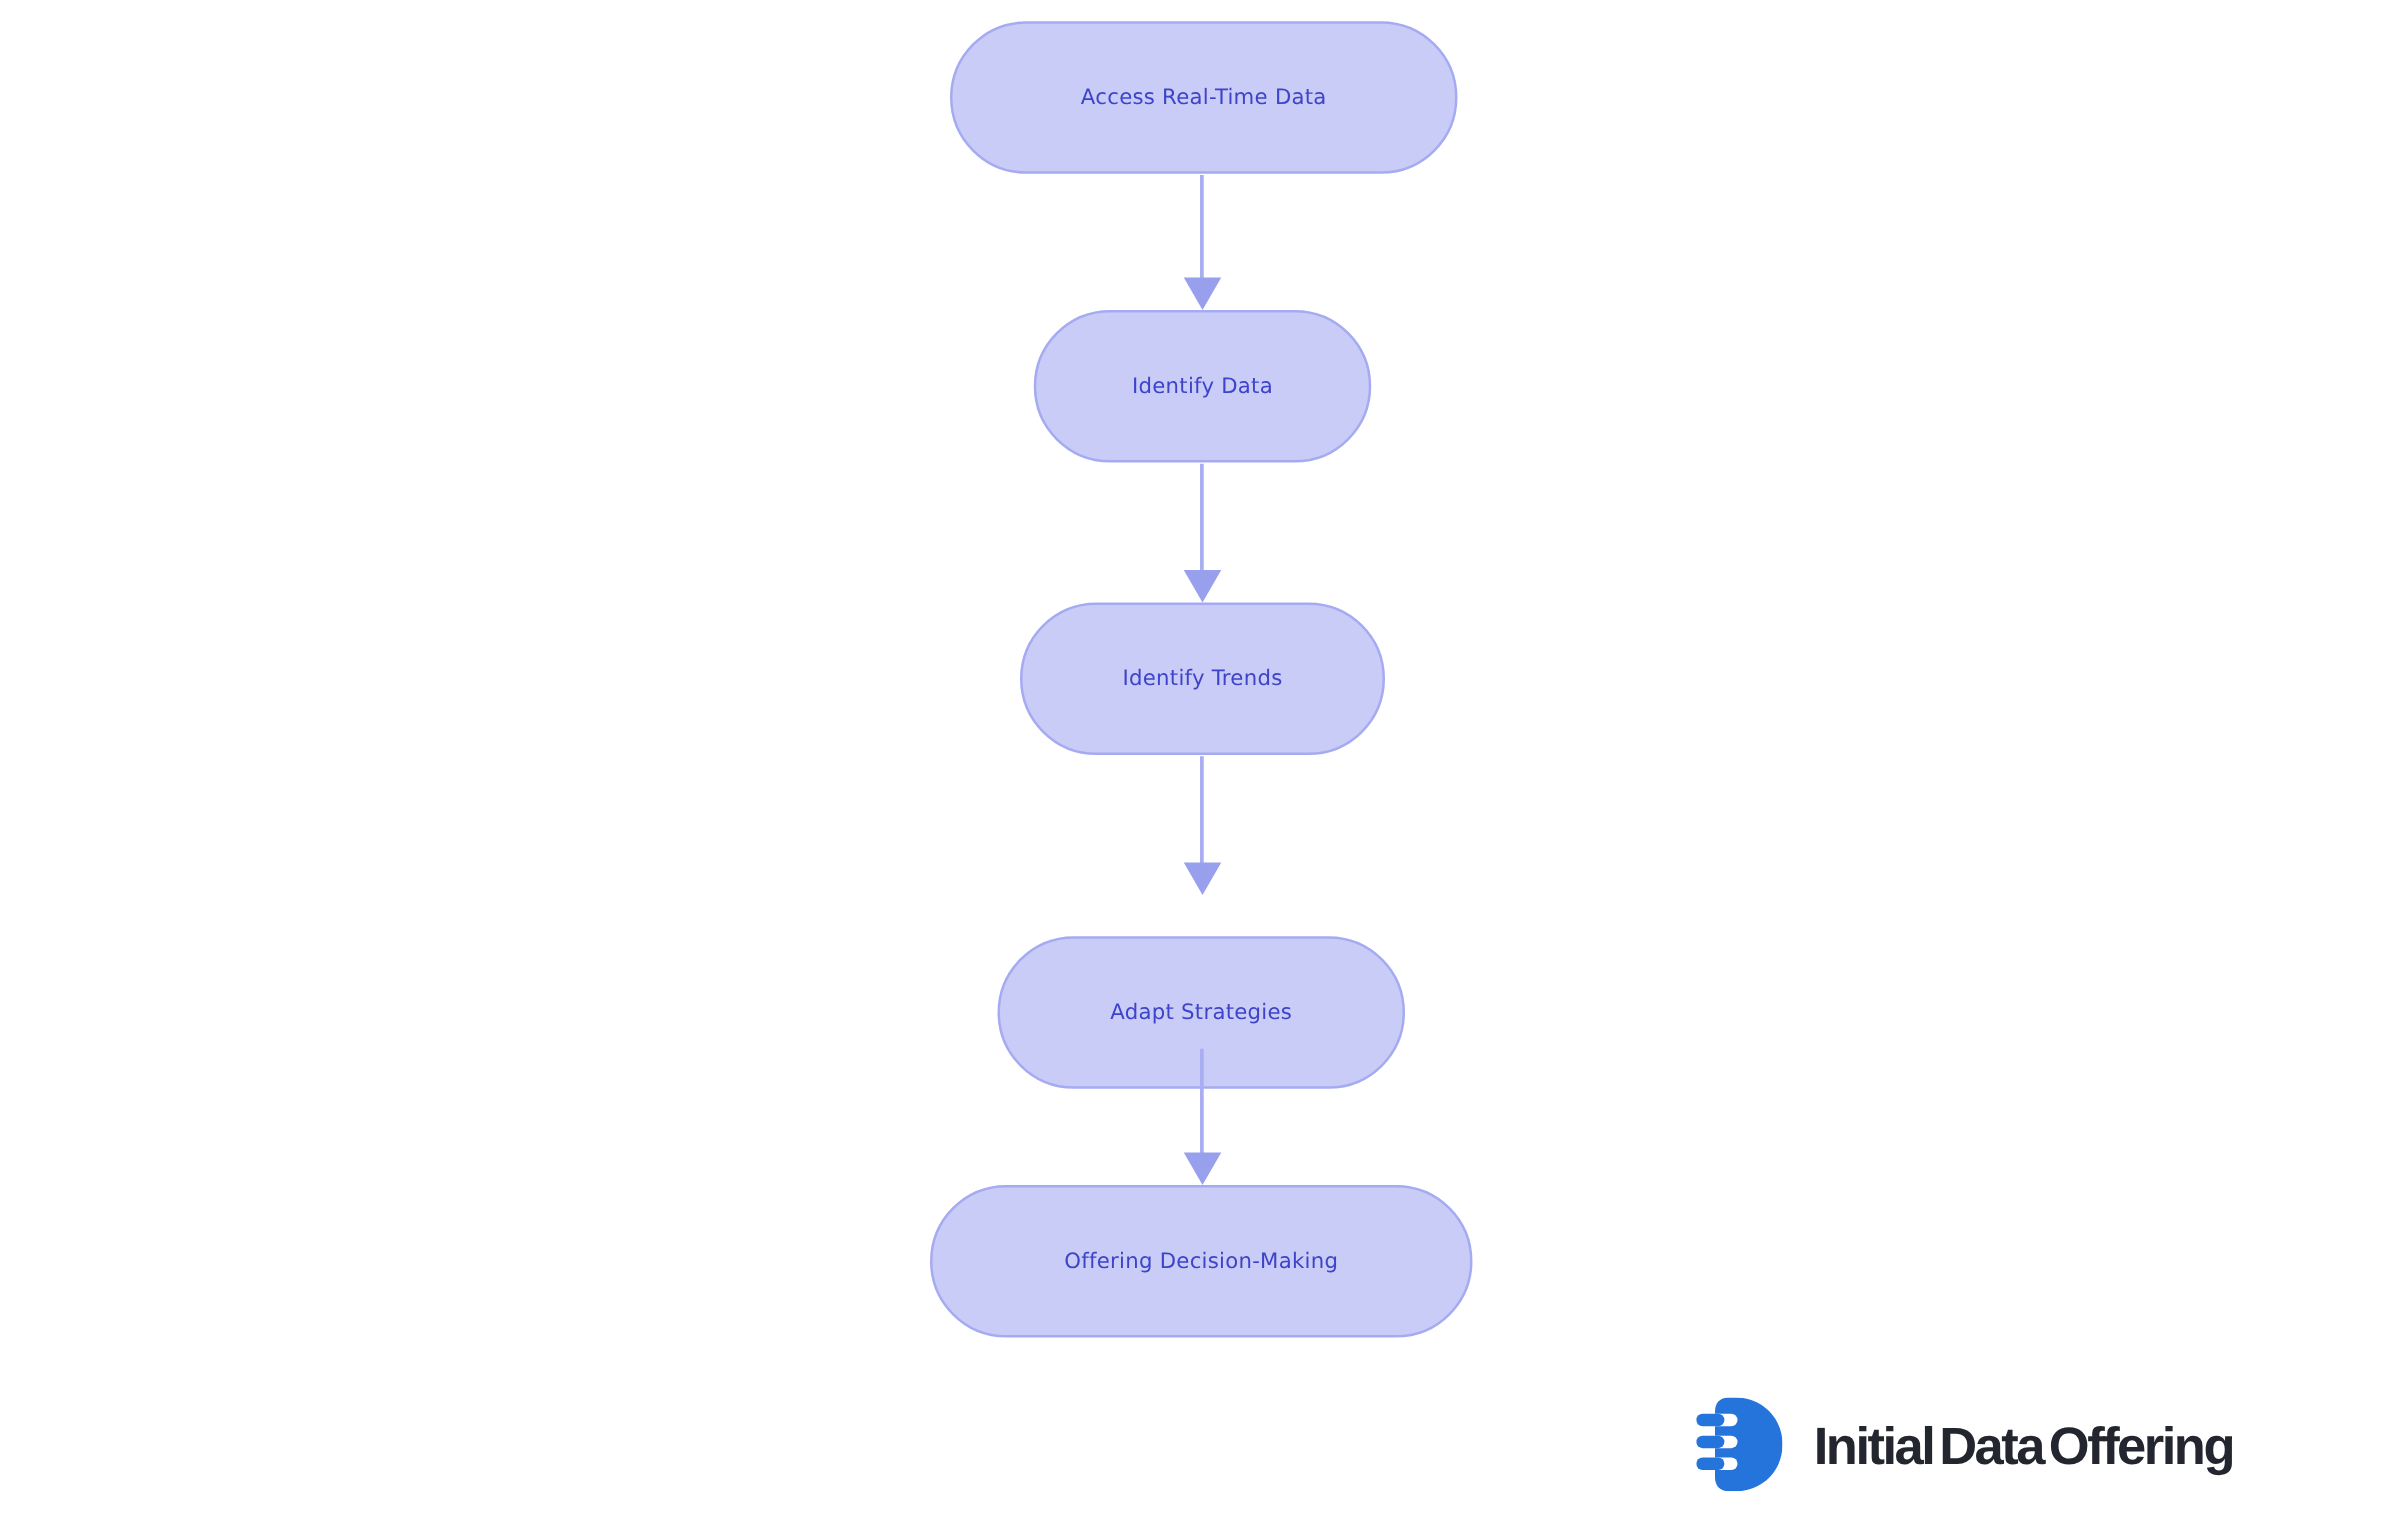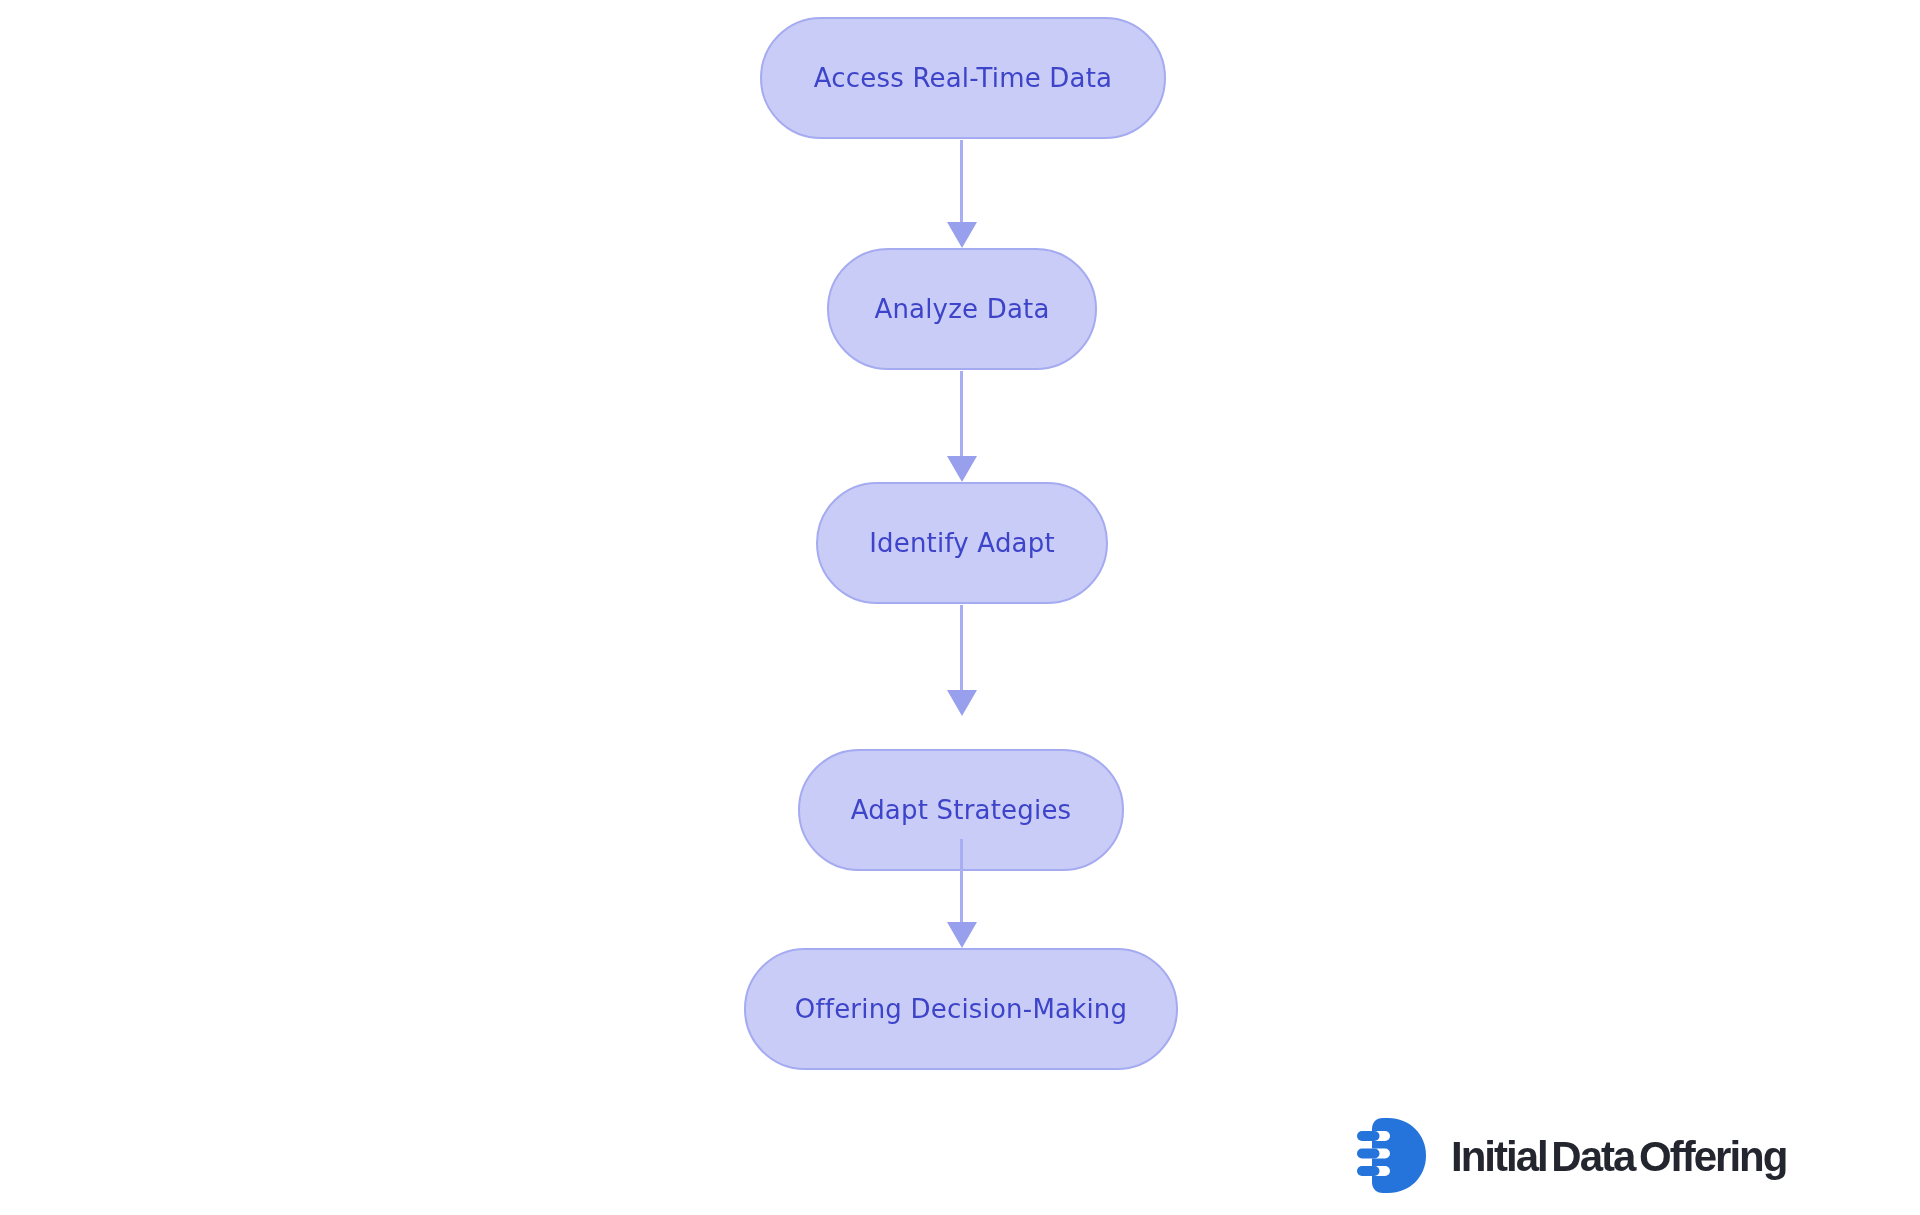--- a/index.html
+++ b/index.html
@@ -26,21 +26,21 @@
     position:absolute;
     height:122px;
     box-sizing:border-box;
     background:var(--node-fill);
     border:2px solid var(--node-border);
     border-radius:62px;
     display:flex;align-items:center;justify-content:center;
   }
   .node-label{
     font-family:"DejaVu Sans","Liberation Sans",sans-serif;
-    font-size:26px;
+    font-size:17px;
     letter-spacing:0.2px;
     color:var(--node-text);
     white-space:nowrap;
   }
   .node-1{left:760px;top:17px;width:406px;}
   .node-2{left:827px;top:248px;width:270px;}
   .node-3{left:816px;top:482px;width:292px;}
   .node-4{left:798px;top:749px;width:326px;}
   .node-5{left:744px;top:948px;width:434px;}
 
@@ -85,30 +85,30 @@
   <div class="node node-1">
     <span class="node-label">Access Real-Time Data</span>
   </div>
 
   <div class="arrow arrow-1">
     <div class="shaft"></div>
     <div class="head"></div>
   </div>
 
   <div class="node node-2">
-    <span class="node-label">Analyze Data</span>
+    <span class="node-label">Identify Data</span>
   </div>
 
   <div class="arrow arrow-2">
     <div class="shaft"></div>
     <div class="head"></div>
   </div>
 
   <div class="node node-3">
-    <span class="node-label">Identify Adapt</span>
+    <span class="node-label">Identify Trends</span>
   </div>
 
   <div class="arrow arrow-3">
     <div class="shaft"></div>
     <div class="head"></div>
   </div>
 
   <div class="node node-4">
     <span class="node-label">Adapt Strategies</span>
   </div>

